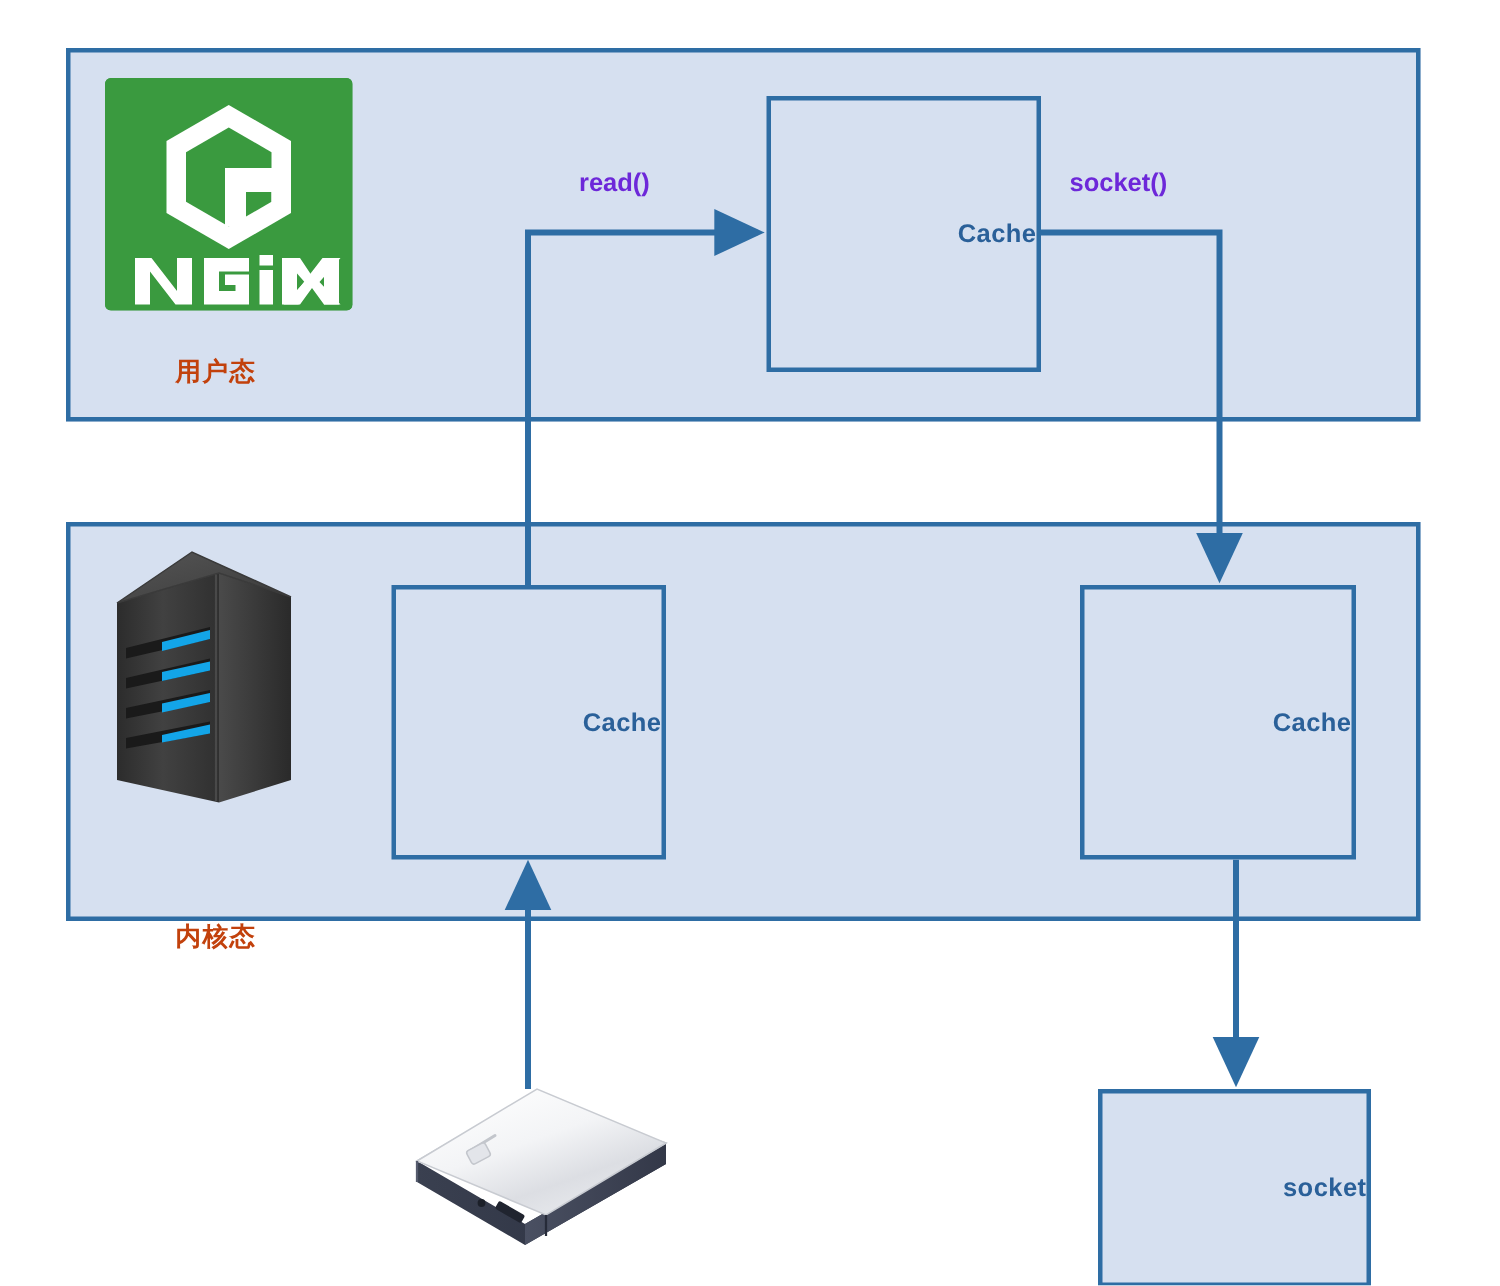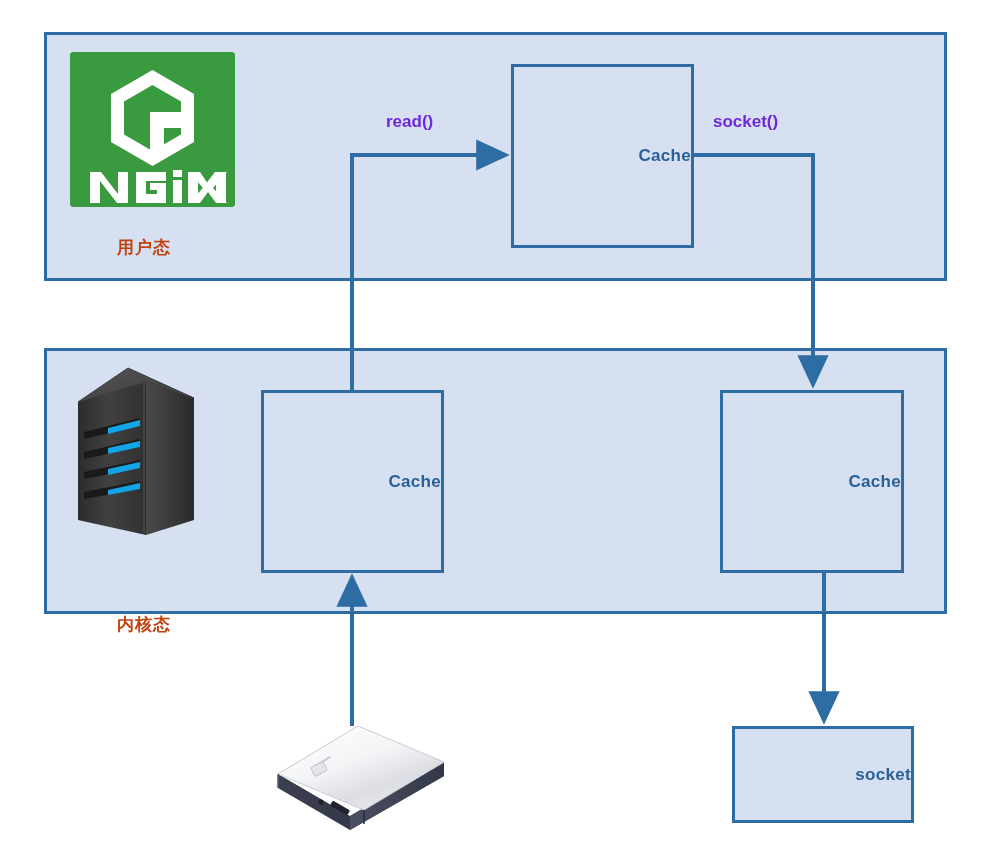--- a/index.html
+++ b/index.html
@@ -48,21 +48,21 @@
   }
   .node-box .node-label {
     font-size: 17px;
     font-weight: bold;
     color: #2a6099;
     letter-spacing: .3px;
   }
   #box-user-cache   { left: 511px; top: 64px;  width: 183px; height: 184px; }
   #box-kernel-cache-left  { left: 261px; top: 390px; width: 183px; height: 183px; }
   #box-kernel-cache-right { left: 720px; top: 390px; width: 184px; height: 183px; }
-  #box-socket       { left: 732px; top: 726px; width: 182px; height: 97px; }
+  #box-socket       { left: 732px; top: 726px; width: 182px; height: 132px; }
 
   
   .call-label {
     position: absolute;
     font-size: 17px;
     font-weight: bold;
     color: #6d28d9;
     white-space: nowrap;
   }
   #label-read  { left: 386px; top: 112px; }

